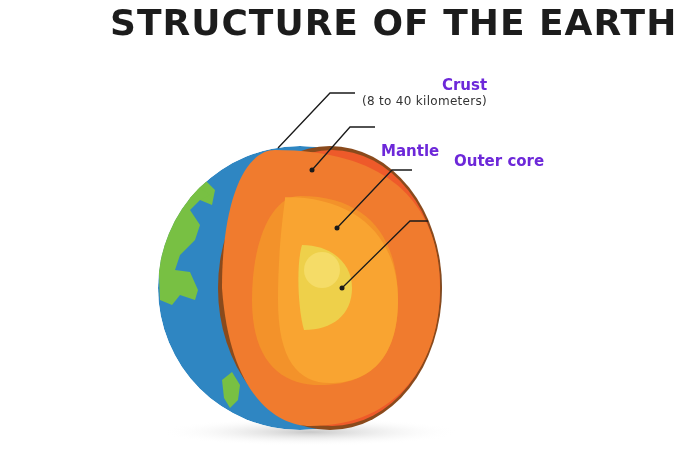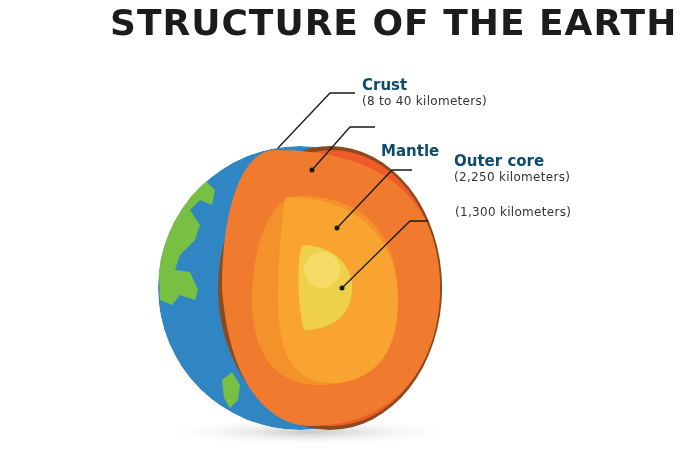--- a/index.html
+++ b/index.html
@@ -1,20 +1,20 @@
 <!DOCTYPE html>
 <html><head>
 <meta charset="utf-8">
 <style>
   html, body { margin: 0; padding: 0; background: #ffffff; }
   body { width: 700px; height: 450px; position: relative; overflow: hidden; font-family: "Liberation Sans", sans-serif; }
   .title { position: absolute; left: 110px; top: 2px; font-family: "DejaVu Sans", sans-serif; font-weight: bold; font-size: 36px; letter-spacing: 1px; color: #1c1c1c; white-space: nowrap; }
   .diagram { position: absolute; left: 0; top: 0; width: 700px; height: 450px; }
   .label { position: absolute; white-space: nowrap; }
-  .label .name { font-family: "DejaVu Sans", sans-serif; font-weight: bold; font-size: 15px; color: #0c4a6e; line-height: 18px; }
+  .label .name { font-family: "DejaVu Sans", sans-serif; font-weight: bold; font-size: 15px; color: #6d28d9; line-height: 18px; text-align: right; }
   .label .sub { font-family: "DejaVu Sans", sans-serif; font-size: 12px; color: #333; line-height: 14px; letter-spacing: 0.3px; }
 </style>
 </head>
 <body>
 
 <div class="title">STRUCTURE OF THE EARTH</div>
 
 <svg class="diagram" viewBox="0 0 700 450" xmlns="http://www.w3.org/2000/svg">
   <defs>
     <radialGradient id="shadowGrad" cx="50%" cy="50%" r="50%">
@@ -63,17 +63,15 @@
 
 <div class="label" style="left:362px; top:76px;">
   <div class="name">Crust</div>
   <div class="sub">(8 to 40 kilometers)</div>
 </div>
 <div class="label" style="left:381px; top:110px;margin-top:32px;">
   <div class="name">Mantle</div>
 </div>
 <div class="label" style="left:422px; top:152px;margin-left:32px;">
   <div class="name">Outer core</div>
-  <div class="sub">(2,250 kilometers)</div>
 </div>
 <div class="label" style="left:455px; top:205px;">
-  <div class="sub">(1,300 kilometers)</div>
 </div>
 
 </body></html>

